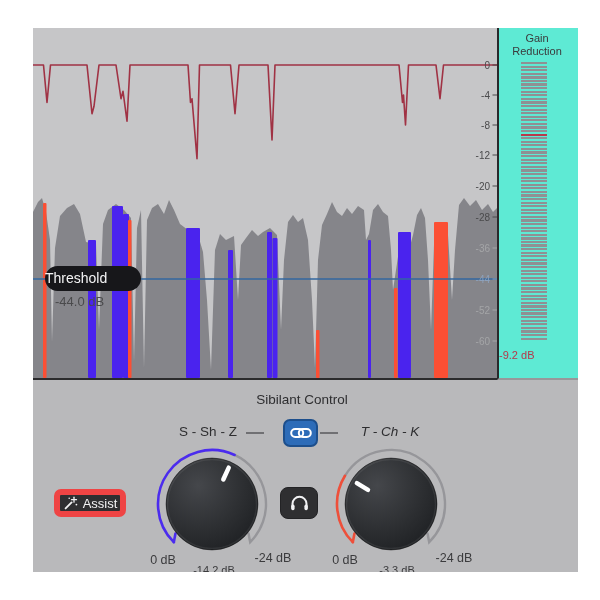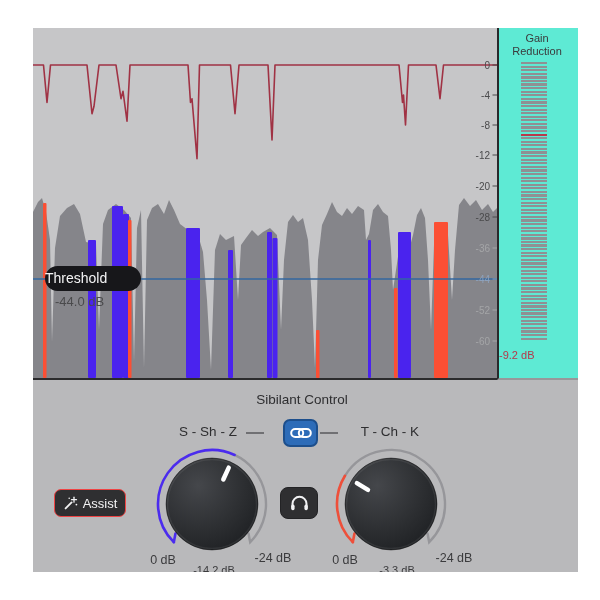--- a/index.html
+++ b/index.html
@@ -17,27 +17,27 @@
   .meter-title{position:absolute;left:6px;top:4px;width:64px;text-align:center;font-size:11px;line-height:13px;color:#3a3a3c;}
   .meter-segments{position:absolute;left:22px;top:34px;width:26px;}
   .meter-segments div{width:26px;height:2.2px;margin-bottom:1.4px;background:#909093;}
   .meter-segments div.red{background:#b8394b;}
   .meter-readout{position:absolute;left:0;top:321px;width:79px;font-size:11px;color:#b5374a;}
   
   .controls{position:absolute;left:0;top:352px;width:545px;height:192px;background:#b9b9bb;padding-left:47px;}
   .section-title{position:absolute;left:269px;top:12px;transform:translateX(-50%);font-size:13.5px;color:#2e2e30;white-space:nowrap;}
   .band-label{position:absolute;top:44px;transform:translateX(-50%);font-size:13.5px;color:#2e2e30;white-space:nowrap;text-align:right;}
   .band-label.left{left:175px;}
-  .band-label.right{left:357px;}
+  .band-label.right{left:357px;font-style:italic;}
   .link-line{position:absolute;top:52px;width:18px;height:1.5px;background:#707073;}
   .link-line.l{left:213px;}
   .link-line.r{left:287px;}
   .link-button{position:absolute;left:250px;top:39px;width:35px;height:28px;background:#2d6cb8;
     border:2px solid #1d4f8c;border-radius:7px;box-sizing:border-box;display:flex;align-items:center;justify-content:center;cursor:pointer;}
-  .assist-button{position:absolute;left:21px;top:109px;width:72px;height:28px;background:#2f2f31;border:1px solid #ef4444;
+  .assist-button{position:absolute;left:21px;top:109px;width:72px;height:28px;background:#2f2f31;border:6px solid #ef4444;
     border-radius:7px;box-sizing:border-box;display:flex;align-items:center;justify-content:center;gap:5px;color:#f2f2f3;font-size:13px;cursor:pointer;}
   .monitor-button{position:absolute;left:247px;top:107px;width:38px;height:32px;background:#2f2f31;border:1px solid #232325;
     border-radius:8px;box-sizing:border-box;display:flex;align-items:center;justify-content:center;cursor:pointer;}
   .knob{position:absolute;width:130px;height:130px;cursor:pointer;}
   .knob.left{left:114px;top:59px;}
   .knob.right{left:293px;top:59px;}
   .dial-label{position:absolute;transform:translateX(-50%);font-size:12.5px;color:#3b3b3d;white-space:nowrap;}
   .dial-value{position:absolute;transform:translateX(-50%);font-size:11px;color:#3b3b3d;white-space:nowrap;}
 </style>
 </head>

